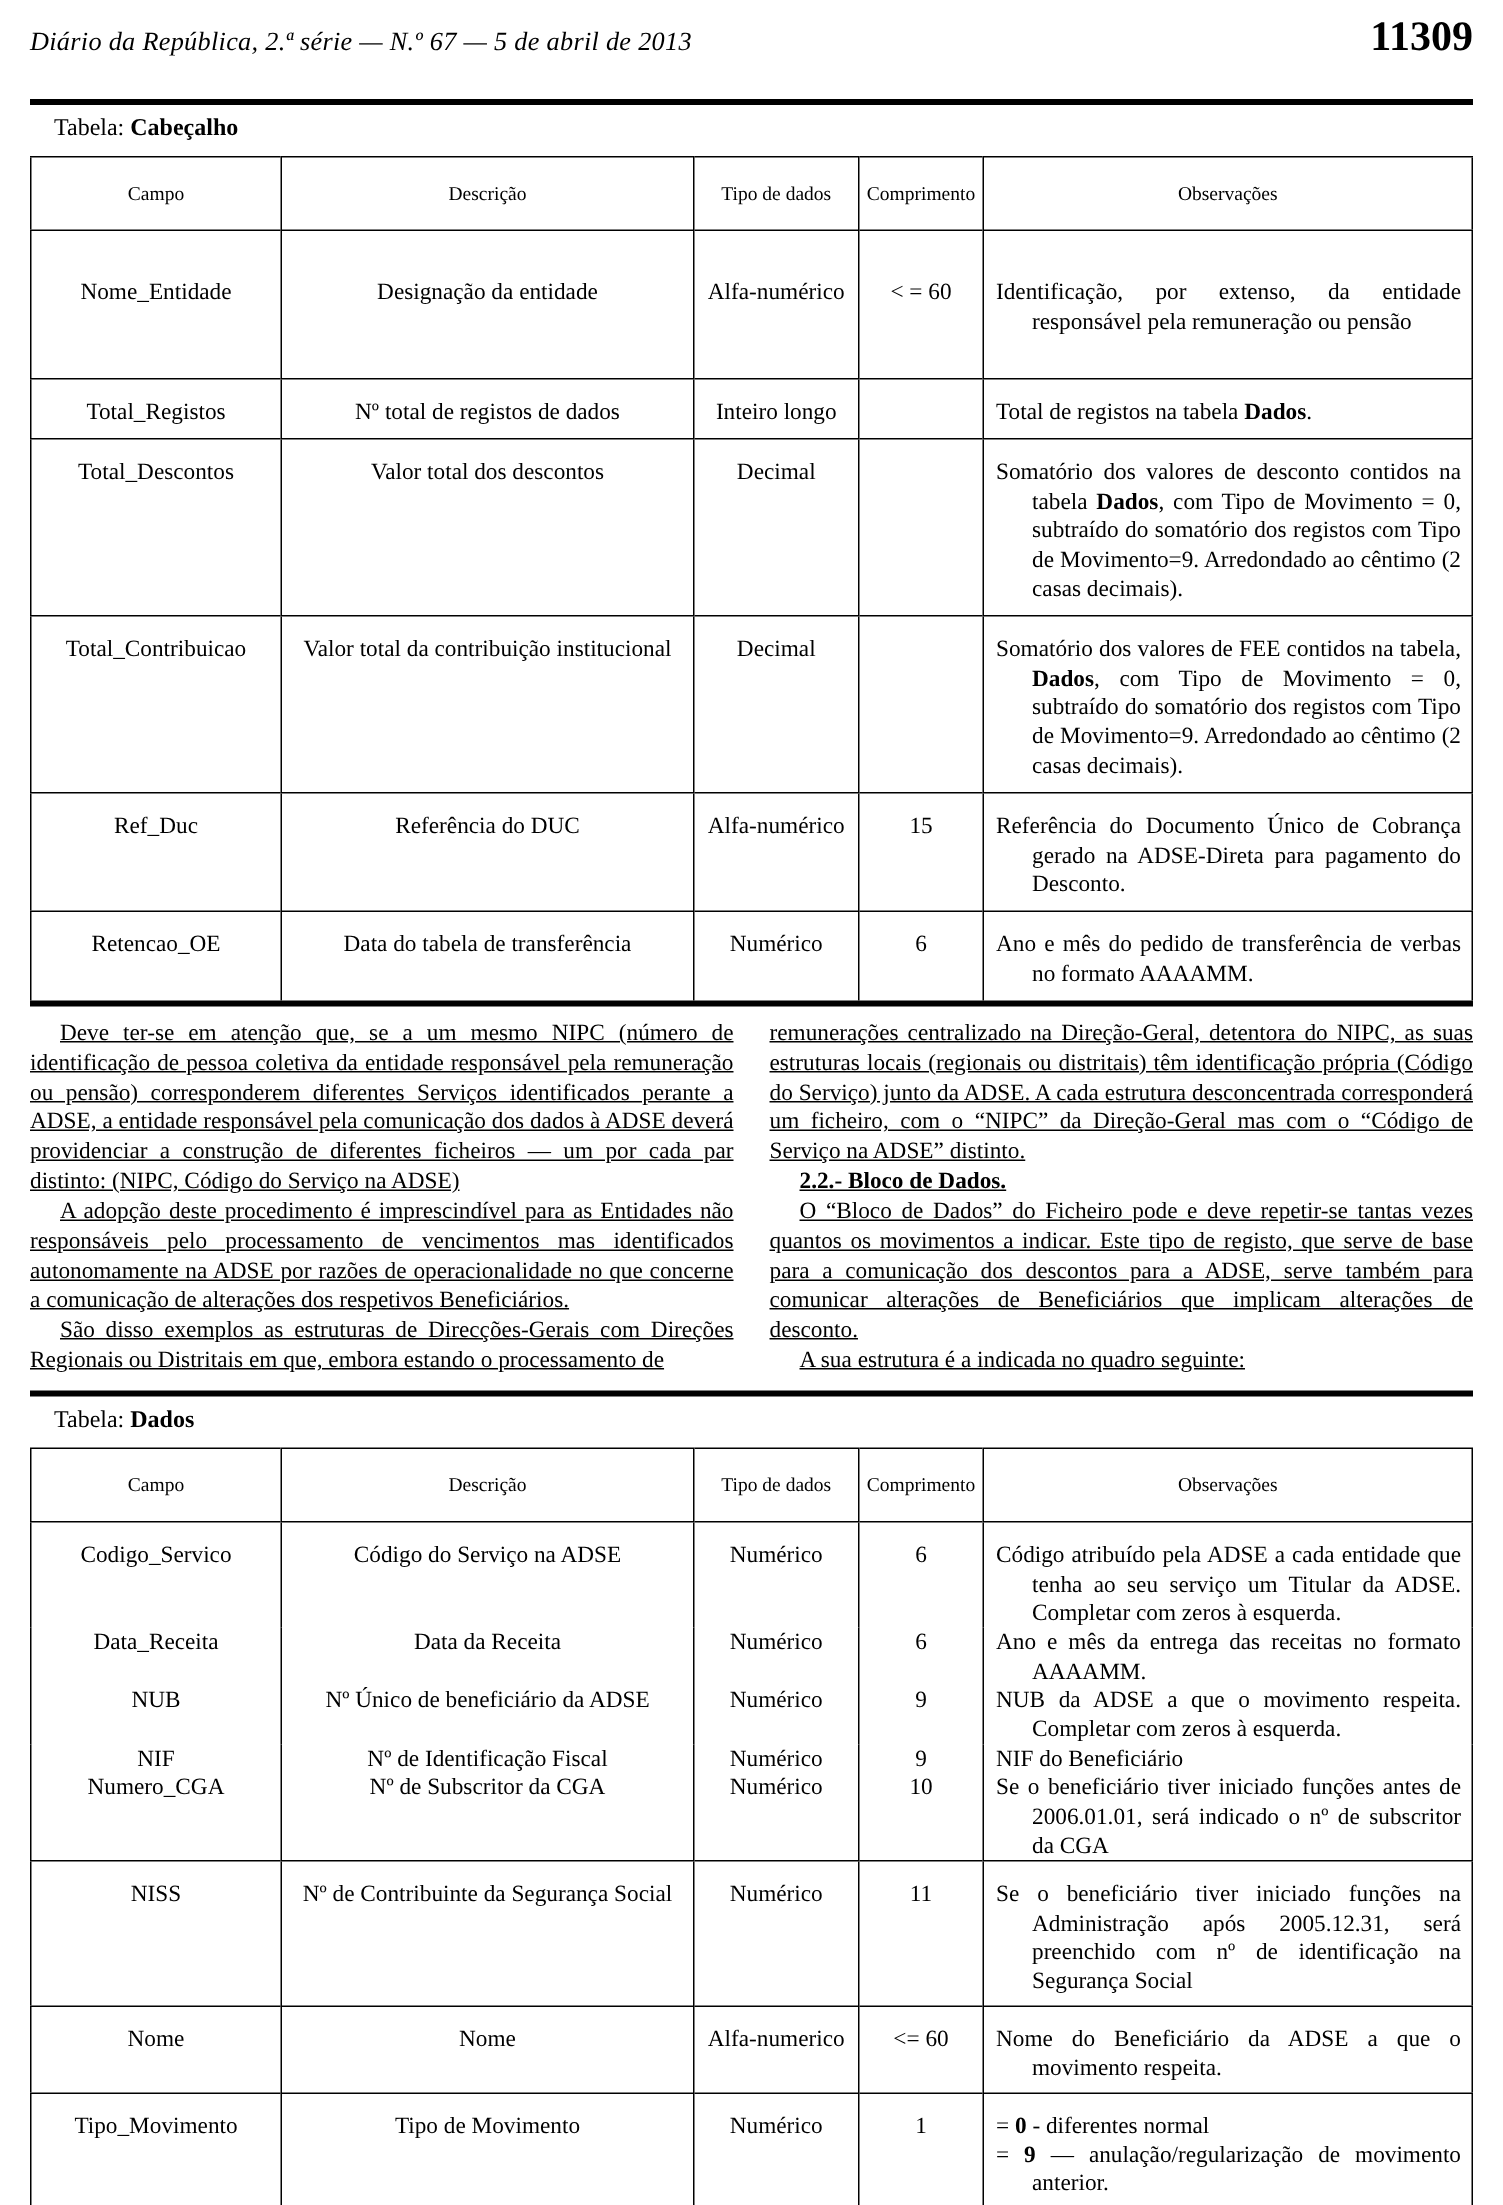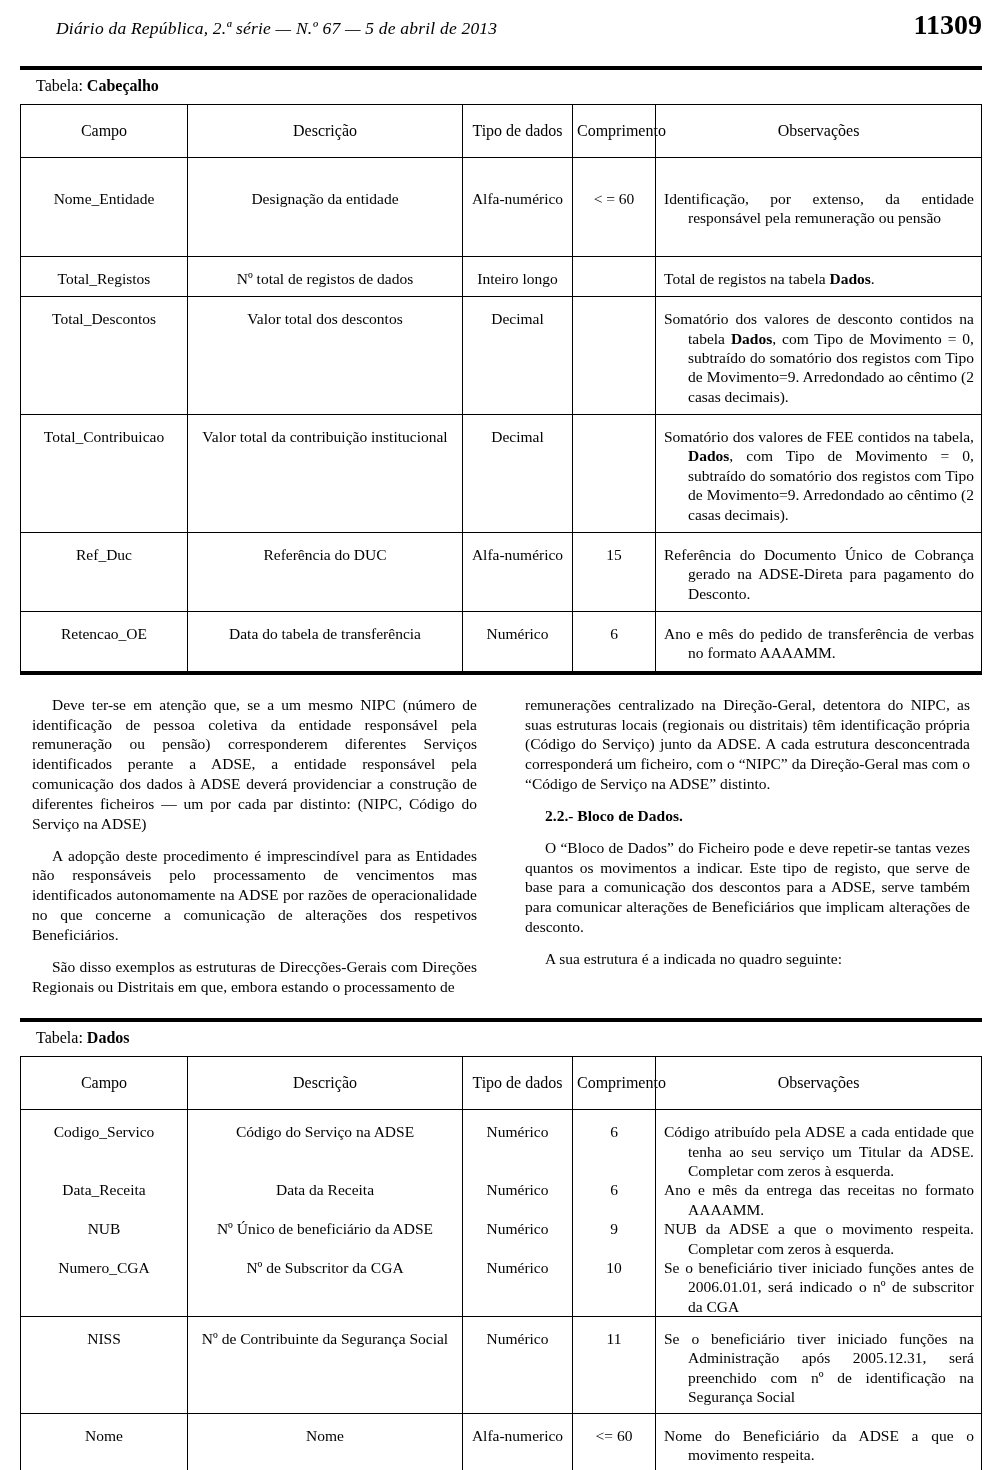--- a/index.html
+++ b/index.html
@@ -20,21 +20,20 @@
   .masthead {
     display: flex;
     justify-content: space-between;
     align-items: baseline;
     padding-top: 9px;
   }
   .journal-line {
     font-style: italic;
     font-size: 17.5px;
     letter-spacing: 0.2px;
-    margin-left: 36px;
   }
   .page-number {
     font-weight: bold;
     font-size: 28px;
   }
   
   .rule-thick { height: 4px; background: #000; }
   .rule-top-1 { margin-top: 25px; }
   .rule-top-2 { margin-top: 8px; }
   
@@ -52,21 +51,21 @@
     border-right: 1px solid #000;
     font-size: 15.5px;
     line-height: 1.25;
   }
   table.data-table thead tr {
     border-top: 1px solid #000;
     border-bottom: 1px solid #000;
   }
   table.data-table th {
     font-weight: normal;
-    font-size: 16px;
+    font-size: 13px;
     text-align: center;
     padding: 16px 4px;
   }
   table.data-table th, table.data-table td { border-left: 1px solid #000; }
   table.data-table th:first-child, table.data-table td:first-child { border-left: none; }
   table.data-table td {
     vertical-align: top;
     text-align: center;
     padding: 12px 8px 8px;
     word-wrap: break-word;
@@ -88,21 +87,21 @@
     display: flex;
     gap: 24px;
     margin: 8px 0 10px;
   }
   .col {
     flex: 1;
     text-align: justify;
     font-size: 15.5px;
     line-height: 1.28;
   }
-  .col p { margin: 12px; }
+  .col p { margin: 0; text-decoration: underline; }
   .indent { text-indent: 20px; }
   .bold-para { font-weight: bold; }
 </style>
 </head>
 <body>
 
 <div class="page">
 
   <header class="masthead">
     <div class="journal-line">Diário da República, 2.ª série — N.º 67 — 5 de abril de 2013</div>
@@ -245,20 +244,29 @@
           <tr class="sec-cont">
             <td>NUB</td>
             <td>Nº Único de beneficiário da ADSE</td>
             <td>Numérico</td>
             <td>9</td>
             <td class="obs">
               <div class="hang"><span>NUB da ADSE a que o movimento respeita. Completar com zeros à esquerda.</span></div>
             </td>
           </tr>
           <tr class="sec-cont">
+            <td>NIF</td>
+            <td>Nº de Identificação Fiscal</td>
+            <td>Numérico</td>
+            <td>9</td>
+            <td class="obs">
+              <div class="hang"><span>NIF do Beneficiário</span></div>
+            </td>
+          </tr>
+          <tr class="sec-cont">
             <td>Numero_CGA</td>
             <td>Nº de Subscritor da CGA</td>
             <td>Numérico</td>
             <td>10</td>
             <td class="obs">
               <div class="hang"><span>Se o beneficiário tiver iniciado funções antes de 2006.01.01, será indicado o nº de subscritor da CGA</span></div>
             </td>
           </tr>
           <tr class="sec-start">
             <td>NISS</td>

